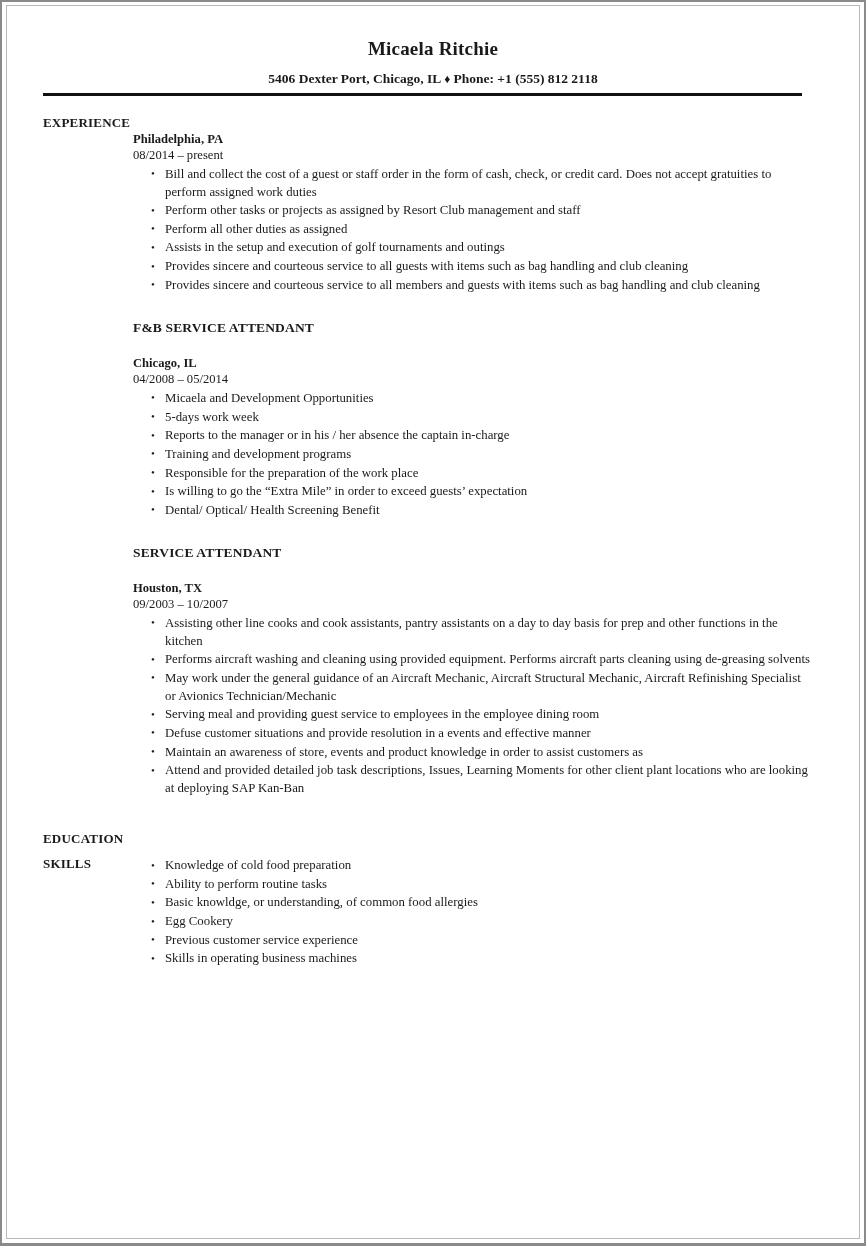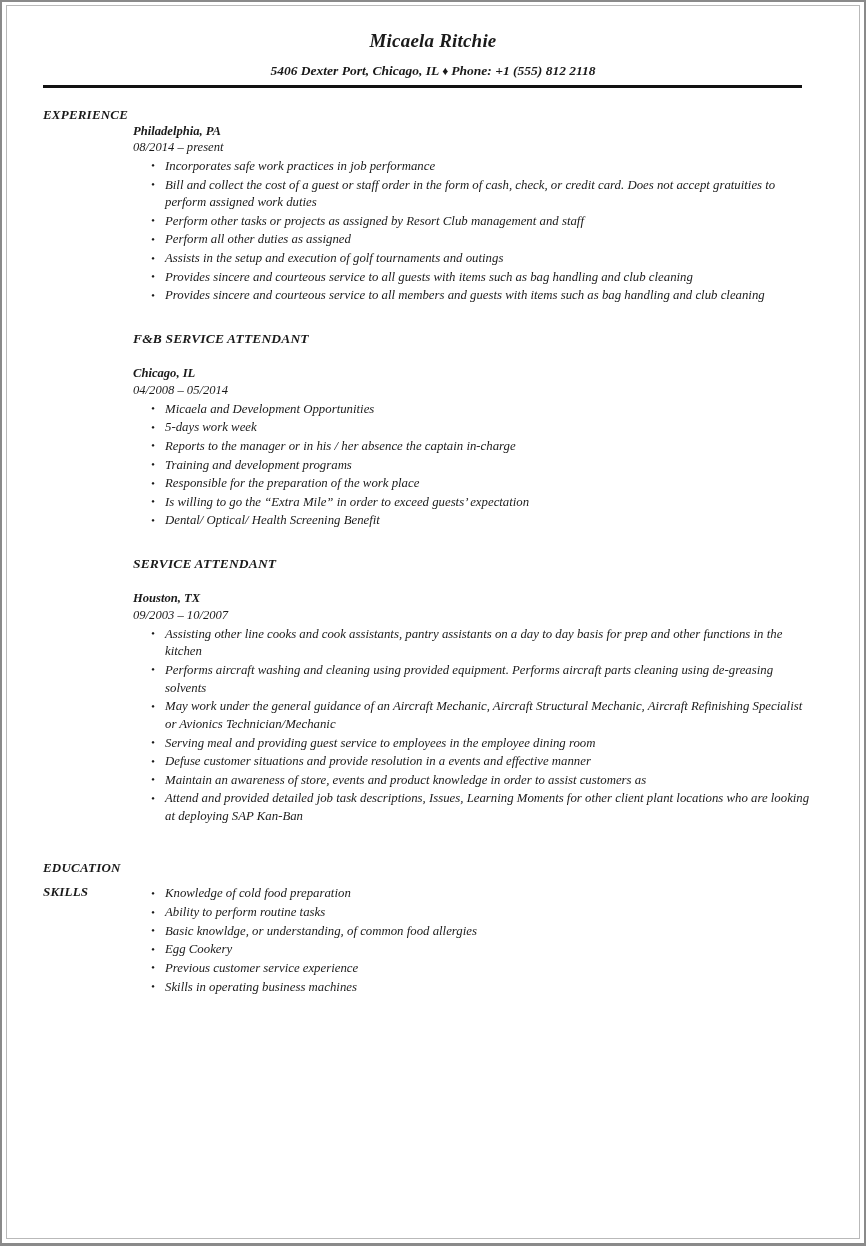--- a/index.html
+++ b/index.html
@@ -27,24 +27,23 @@
     top: 3px;
     right: 4px;
     bottom: 4px;
     border: 1px solid #b9b9b9;
     box-sizing: border-box;
     background: #fff;
   }
   .content {
     position: absolute;
     left: 0;
-    top: 0;
+    top: 8px;
     width: 100%;
     padding: 0;
-    font-style: italic;
   }
 
   
   .hdr-name {
     text-align: center;
     font-weight: bold;
     font-size: 19px;
     letter-spacing: 0.2px;
     margin-top: 24px;
     line-height: 1.15;
@@ -170,21 +169,20 @@
       </div>
 
       <div class="section sec-experience">
         <div class="label-col">EXPERIENCE</div>
         <div class="body-col">
 
           <div class="job">
             <div class="job-loc">Philadelphia, PA</div>
             <div class="job-dates">08/2014 – present</div>
             <ul class="bullets">
-              <li>Incorporates safe work practices in job performance</li>
               <li>Bill and collect the cost of a guest or staff order in the form of cash, check, or credit card. Does not accept gratuities to perform assigned work duties</li>
               <li>Perform other tasks or projects as assigned by Resort Club management and staff</li>
               <li>Perform all other duties as assigned</li>
               <li>Assists in the setup and execution of golf tournaments and outings</li>
               <li>Provides sincere and courteous service to all guests with items such as bag handling and club cleaning</li>
               <li>Provides sincere and courteous service to all members and guests with items such as bag handling and club cleaning</li>
             </ul>
           </div>
 
           <div class="job">

